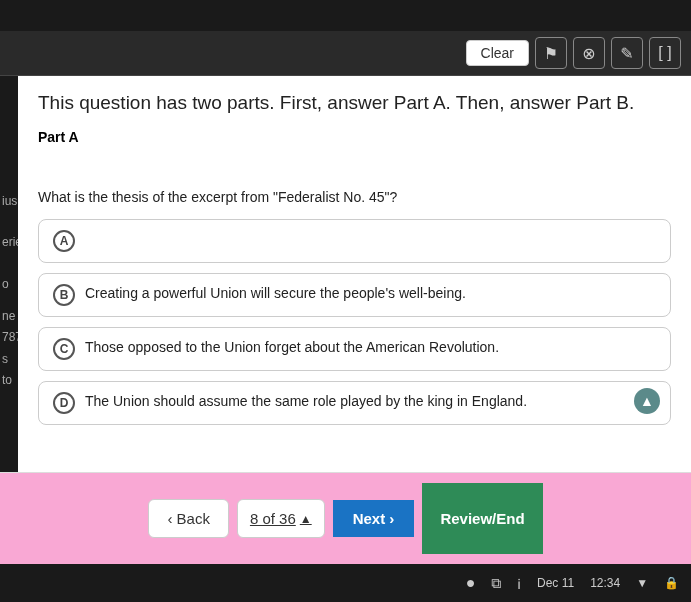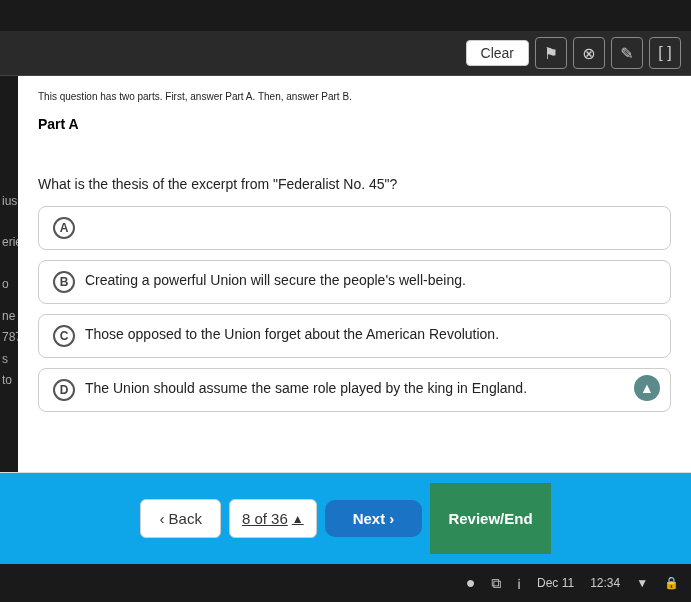--- a/index.html
+++ b/index.html
@@ -50,21 +50,21 @@
 
     .main-content {
       background: white;
       flex: 1;
       padding: 14px 20px 10px 20px;
       overflow: hidden;
       position: relative;
     }
 
     .question-intro {
-      font-size: 10px;
+      font-size: 19px;
       color: #222;
       margin-bottom: 12px;
       line-height: 1.4;
     }
 
     .part-label {
       font-weight: bold;
       font-size: 14px;
       margin-bottom: 2px;
     }
@@ -134,21 +134,21 @@
       color: white;
       font-size: 14px;
     }
 
     .bottom-bar {
       display: flex;
       align-items: center;
       justify-content: center;
       gap: 8px;
       padding: 10px 16px;
-      background: #0ea5e9;
+      background: #f9a8d4;
       border-top: 1px solid #ddd;
     }
 
     .back-btn {
       background: white;
       border: 1px solid #ccc;
       padding: 10px 18px;
       border-radius: 6px;
       font-size: 15px;
       cursor: pointer;
@@ -172,22 +172,22 @@
     }
 
     .page-indicator .caret {
       font-size: 12px;
     }
 
     .next-btn {
       background: #1a73c4;
       color: white;
       border: none;
-      padding: 10px 28px;
-      border-radius: 10px;
+      padding: 10px 20px;
+      border-radius: 0;
       font-size: 15px;
       cursor: pointer;
       display: flex;
       align-items: center;
       gap: 4px;
       font-weight: bold;
     }
 
     .review-btn {
       background: #2e8b57;

